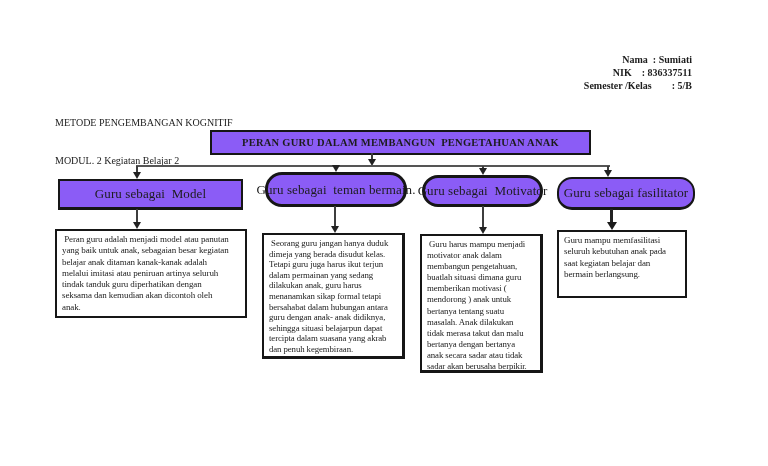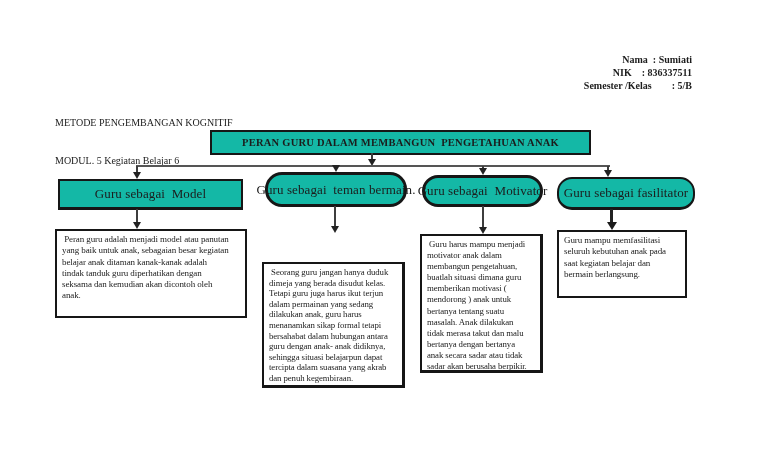--- a/index.html
+++ b/index.html
@@ -2,21 +2,21 @@
 <html><head>
 <meta charset="utf-8">
 <style>
   html,body{margin:0;padding:0;}
   body{
     width:768px;height:466px;position:relative;overflow:hidden;
     background:#ffffff;color:#1c1c1c;
     font-family:"Liberation Serif","DejaVu Serif",serif;
   }
   .box{
-    position:absolute;background:#14b8a6;border:2px solid #161616;
+    position:absolute;background:#8b5cf6;border:2px solid #161616;
     box-sizing:border-box;display:flex;align-items:center;justify-content:center;
     text-align:center;
   }
   .box.thick{border-width:3px;border-radius:17px;}
   .node-label{font-size:13px;white-space:pre;letter-spacing:.1px;text-align:center;}
   .title-box{font-weight:bold;font-size:10.5px;letter-spacing:.25px;white-space:pre;}
   .desc{
     position:absolute;background:#ffffff;border:2px solid #161616;
     box-sizing:border-box;text-align:left;padding:3px 5px;
   }
@@ -49,21 +49,21 @@
 <body>
 
 <div class="hdr-right">
     <div>Nama  : Sumiati</div>
     <div>NIK    : 836337511</div>
     <div>Semester /Kelas        : 5/B</div>
   </div>
 
 <div class="hdr-left">
   <div>METODE PENGEMBANGAN KOGNITIF</div>
-  <div>MODUL. 5 Kegiatan Belajar 6</div>
+  <div>MODUL. 2 Kegiatan Belajar 2</div>
 </div>
 
 <div class="box title-box" style="left:210px;top:130px;width:381px;height:25px;">
   <span>PERAN GURU DALAM MEMBANGUN  PENGETAHUAN ANAK</span>
 </div>
 
 <div class="vline" style="left:371px;top:153px;height:6px;"></div>
 <div class="ahead" style="left:368px;top:159px;"></div>
 <div class="hline" style="left:136px;top:165px;width:474px;"></div>
 
@@ -94,25 +94,26 @@
 <div class="ahead" style="left:331px;top:226px;"></div>
 <div class="vline" style="left:482px;top:206px;height:22px;"></div>
 <div class="ahead" style="left:479px;top:227px;"></div>
 <div class="vline fat" style="left:610px;top:209px;height:14px;"></div>
 <div class="ahead fat" style="left:607px;top:222px;"></div>
 
 <div class="desc" style="left:55px;top:229px;width:192px;height:89px;">
     <div> Peran guru adalah menjadi model atau panutan</div>
     <div>yang baik untuk anak, sebagaian besar kegiatan</div>
     <div>belajar anak ditaman kanak-kanak adalah</div>
+    <div>melalui imitasi atau peniruan artinya seluruh</div>
     <div>tindak tanduk guru diperhatikan dengan</div>
     <div>seksama dan kemudian akan dicontoh oleh</div>
     <div>anak.</div>
   </div>
-<div class="desc small" style="left:262px;top:233px;width:143px;height:126px;border-width:2px 3px 3px 2px;margin-top:29px;">
+<div class="desc small" style="left:262px;top:233px;width:143px;height:126px;border-width:2px 3px 3px 2px;">
     <div> Seorang guru jangan hanya duduk</div>
     <div>dimeja yang berada disudut kelas.</div>
     <div>Tetapi guru juga harus ikut terjun</div>
     <div>dalam permainan yang sedang</div>
     <div>dilakukan anak, guru harus</div>
     <div>menanamkan sikap formal tetapi</div>
     <div>bersahabat dalam hubungan antara</div>
     <div>guru dengan anak- anak didiknya,</div>
     <div>sehingga situasi belajarpun dapat</div>
     <div>tercipta dalam suasana yang akrab</div>

